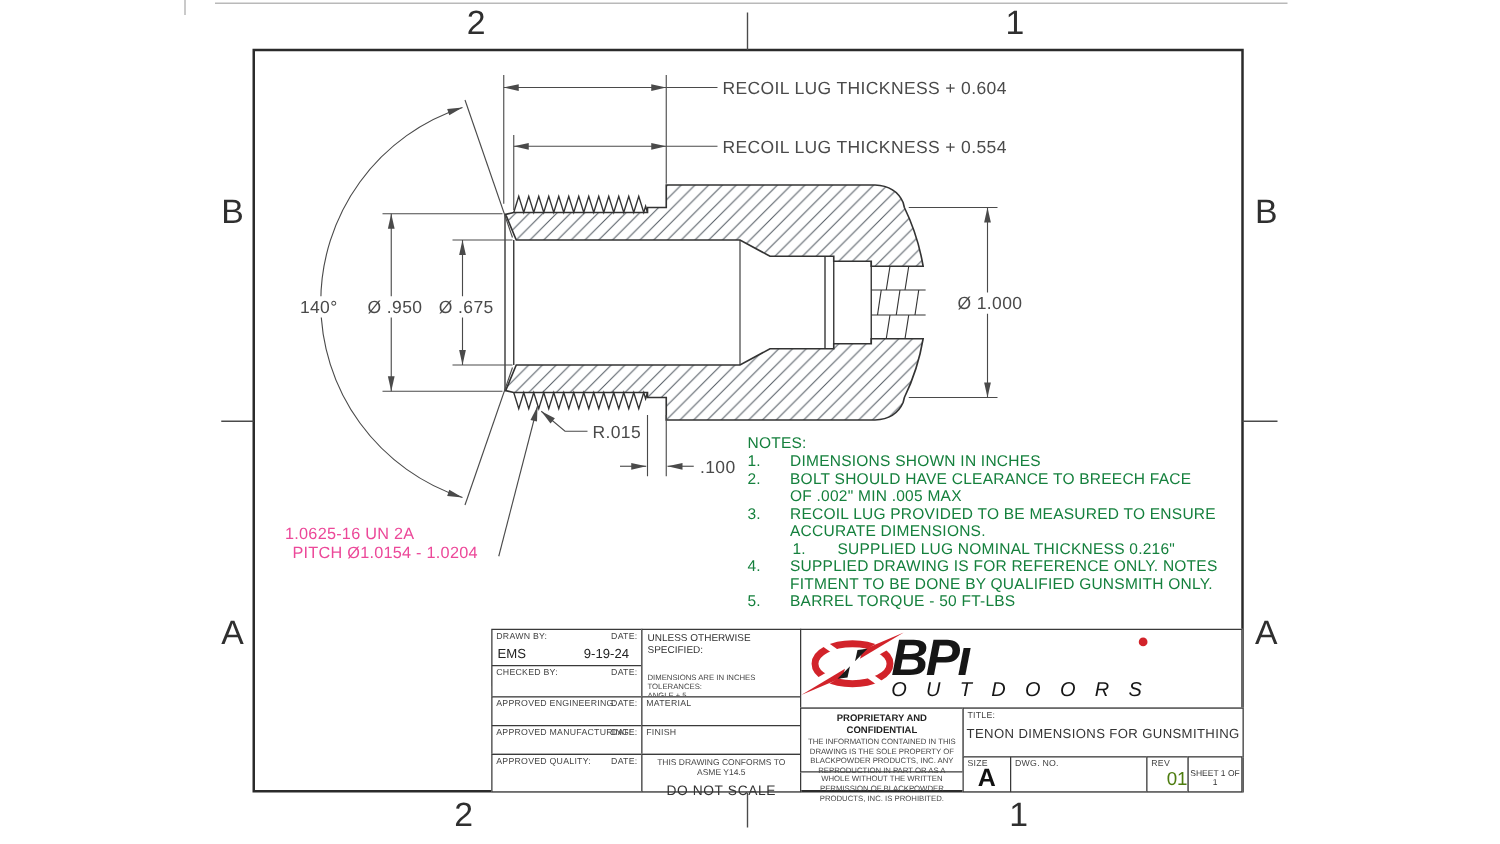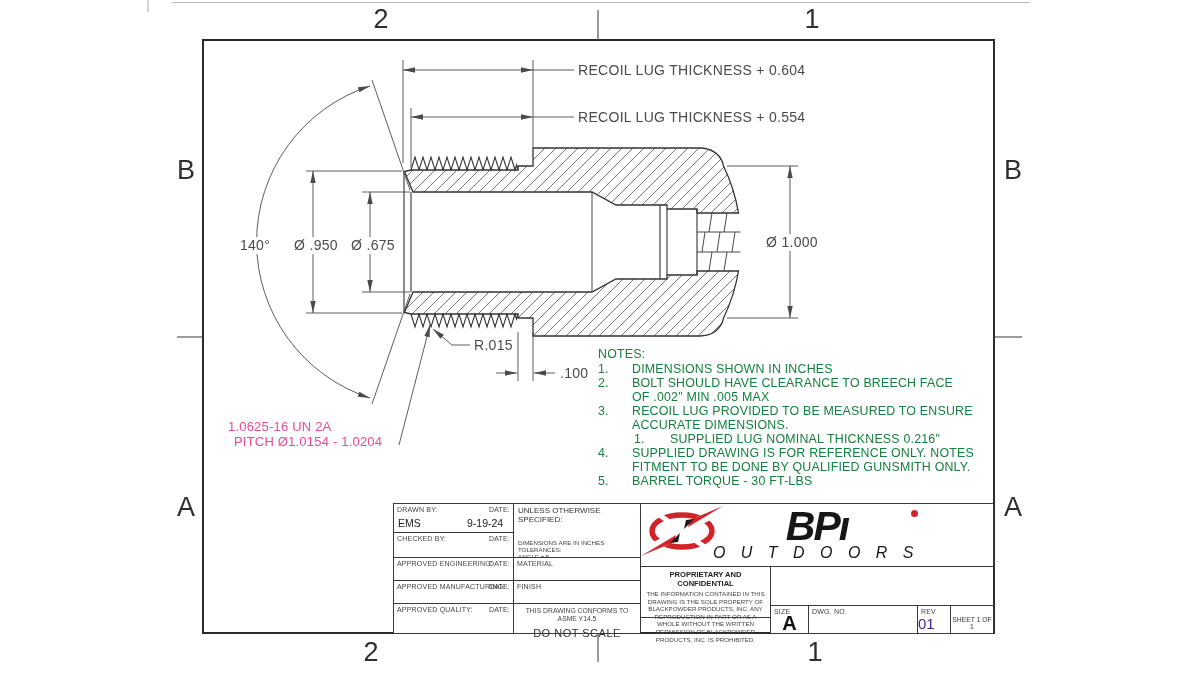--- a/index.html
+++ b/index.html
@@ -26,25 +26,25 @@
   .tol{position:absolute;left:4px;top:2px;right:2px;}
   .tol .tol-hdr{font-size:8px;color:#333;margin-bottom:15px;}
   .tol .tol-line{font-size:6.2px;color:#444;line-height:7.2px;white-space:pre;display:block;}
   .conform{position:absolute;left:0;right:0;top:3px;text-align:center;font-size:6.8px;color:#444;line-height:8px;}
   .dns{font-size:11px;color:#333;margin-top:6px;letter-spacing:.5px;}
   .prop{position:absolute;left:3px;right:3px;top:3px;text-align:center;}
   .prop .p-hdr{font-size:7.6px;font-weight:bold;color:#222;margin-bottom:2px;}
   .prop .p-body{font-size:6.2px;color:#444;line-height:7.6px;}
   .title-main{position:absolute;left:0;right:0;top:14px;text-align:center;font-size:10.5px;color:#333;letter-spacing:.3px;}
   .size-a{position:absolute;left:0;right:0;top:6px;text-align:center;font-size:20px;font-weight:bold;color:#111;}
-  .rev-val{position:absolute;left:0;right:0;top:9px;text-align:left;font-size:15px;color:#4c1d95;}
+  .rev-val{position:absolute;left:0;right:0;top:9px;text-align:right;font-size:15px;color:#4d7c0f;}
   .sheet-val{position:absolute;left:0;right:0;top:10px;text-align:center;font-size:6.8px;color:#333;}
   
   .logo-cell{display:flex;align-items:center;justify-content:center;gap:6px;}
-  .brand-stack{position:relative;display:flex;flex-direction:column;align-items:center;}
+  .brand-stack{position:relative;display:flex;flex-direction:column;align-items:flex-start;}
   .brand{font-size:41px;line-height:36px;font-weight:bold;font-style:italic;letter-spacing:-2px;color:#161616;}
   .i-dot{position:absolute;right:3px;top:2px;width:7px;height:7px;border-radius:50%;}
   .outdoors{font-size:16px;font-style:italic;letter-spacing:5.5px;color:#161616;margin-top:0px;padding-right:2px;}
 </style>
 </head>
 <body>
 
 <div class="sheet">
 
   <svg width="1200" height="675" viewBox="0 0 1200 675">
@@ -200,21 +200,21 @@
     <div class="note-row">
         <span class="num">4.</span>
         <span class="txt">SUPPLIED DRAWING IS FOR REFERENCE ONLY. NOTES</span>
       </div>
     <div class="note-row">
         <span class="num"></span>
         <span class="txt">FITMENT TO BE DONE BY QUALIFIED GUNSMITH ONLY.</span>
       </div>
     <div class="note-row">
         <span class="num">5.</span>
-        <span class="txt">BARREL TORQUE - 30 FT-LBS</span>
+        <span class="txt">BARREL TORQUE - 50 FT-LBS</span>
       </div>
   </div>
 
   <div class="tb-cell" style="left:393px;top:503px;width:121px;height:46px">
     <span class="lbl tl">DRAWN BY:</span>
     <span class="lbl tr">DATE:</span>
     <span class="val" style="left:4px;top:13px">EMS</span>
     <span class="val" style="left:73px;top:13px">9-19-24</span>
   </div>
   <div class="tb-cell" style="left:393px;top:532px;width:121px;height:26px">
@@ -277,20 +277,24 @@
     </div>
   </div>
 
   <div class="tb-cell" style="left:640px;top:566px;width:131px;height:52px">
     <div class="prop">
       <div class="p-hdr">PROPRIETARY AND CONFIDENTIAL</div>
       <div class="p-body">THE INFORMATION CONTAINED IN THIS DRAWING IS THE SOLE PROPERTY OF BLACKPOWDER PRODUCTS, INC.  ANY REPRODUCTION IN PART OR AS A WHOLE WITHOUT THE WRITTEN PERMISSION OF BLACKPOWDER PRODUCTS, INC. IS PROHIBITED.</div>
     </div>
   </div>
 
+  <div class="tb-cell" style="left:770px;top:566px;width:225px;height:40px">
+    <span class="lbl tl">TITLE:</span>
+    <div class="title-main">TENON DIMENSIONS FOR GUNSMITHING</div>
+  </div>
 
   <div class="tb-cell" style="left:770px;top:605px;width:39px;height:29px">
     <span class="lbl tl">SIZE</span>
     <div class="size-a">A</div>
   </div>
   <div class="tb-cell" style="left:808px;top:605px;width:110px;height:29px">
     <span class="lbl tl">DWG.  NO.</span>
   </div>
   <div class="tb-cell" style="left:917px;top:605px;width:34px;height:29px">
     <span class="lbl tl">REV</span>

